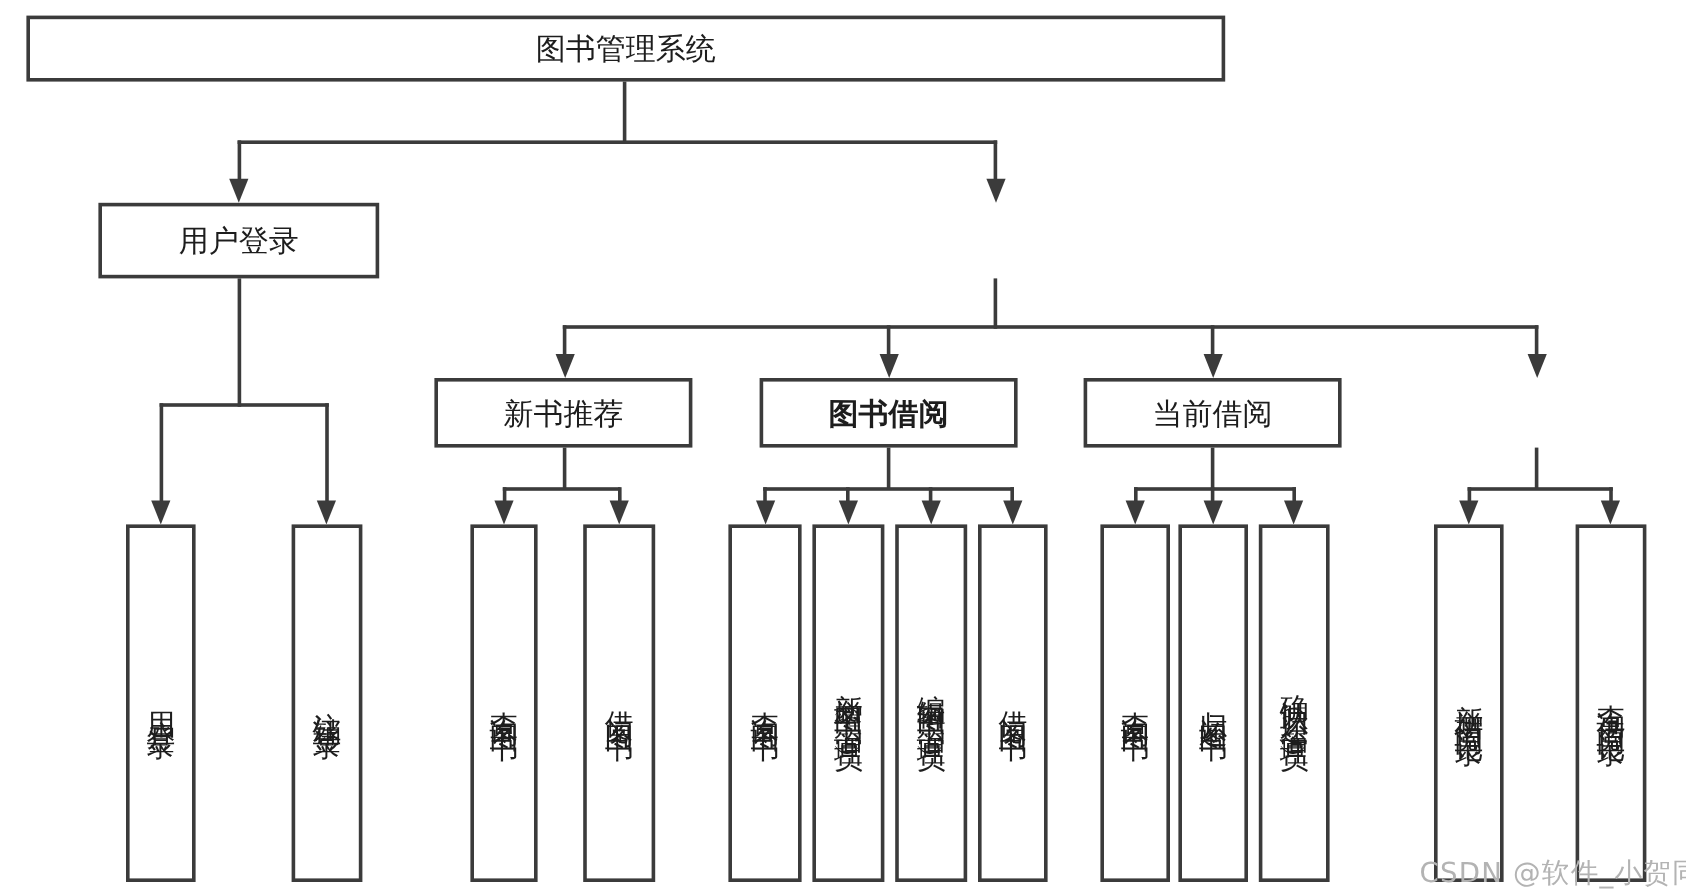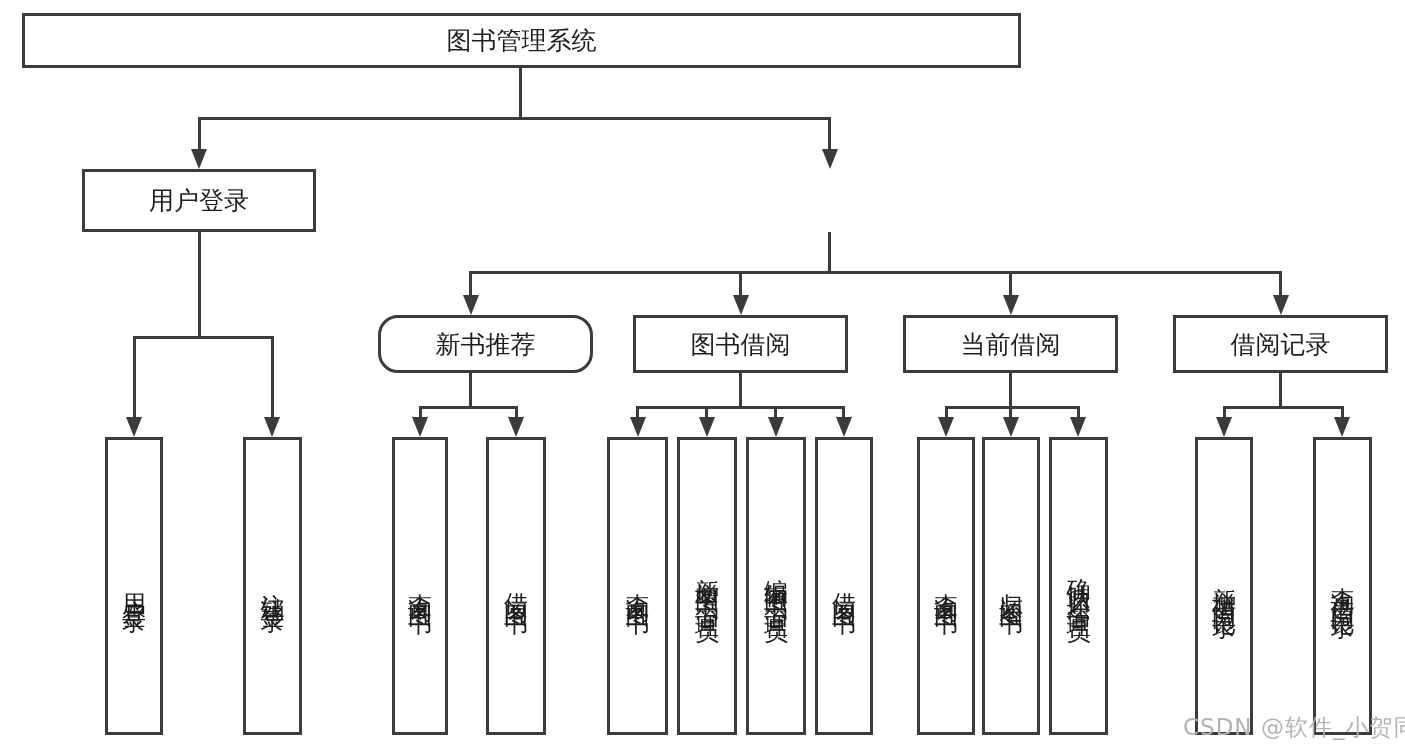--- a/index.html
+++ b/index.html
@@ -74,31 +74,28 @@
   <div class="hline" style="left:469px;  top:271px; width:813px;"></div>
   <div class="vline" style="left:469px;  top:271px; height:26px;"></div>
   <div class="arrow" style="left:463px;  top:295px;"></div>
   <div class="vline" style="left:739px;  top:271px; height:26px;"></div>
   <div class="arrow" style="left:733px;  top:295px;"></div>
   <div class="vline" style="left:1009px; top:271px; height:26px;"></div>
   <div class="arrow" style="left:1003px; top:295px;"></div>
   <div class="vline" style="left:1279px; top:271px; height:26px;"></div>
   <div class="arrow" style="left:1273px; top:295px;"></div>
 
-  <div class="box h" style="left:378px; top:315px; width:215px; height:58px;border-radius:20px;">
+  <div class="box h" style="left:362px; top:315px; width:215px; height:58px;">
     <span>新书推荐</span>
   </div>
-  <div class="box h" style="left:633px; top:315px; width:215px; height:58px;">
+  <div class="box h" style="left:633px; top:315px; width:215px; height:58px;font-weight:bold;">
     <span>图书借阅</span>
   </div>
   <div class="box h" style="left:903px; top:315px; width:215px; height:58px;align-items:center;">
     <span>当前借阅</span>
-  </div>
-  <div class="box h" style="left:1173px; top:315px; width:215px; height:58px;">
-    <span>借阅记录</span>
   </div>
 
   <div class="vline" style="left:469px; top:373px; height:35px;"></div>
   <div class="hline" style="left:419px; top:406px; width:98px;"></div>
   <div class="vline" style="left:419px; top:406px; height:13px;"></div>
   <div class="arrow" style="left:412px; top:417px;"></div>
   <div class="vline" style="left:515px; top:406px; height:13px;"></div>
   <div class="arrow" style="left:508px; top:417px;"></div>
 
   <div class="vline" style="left:739px; top:373px; height:35px;"></div>

